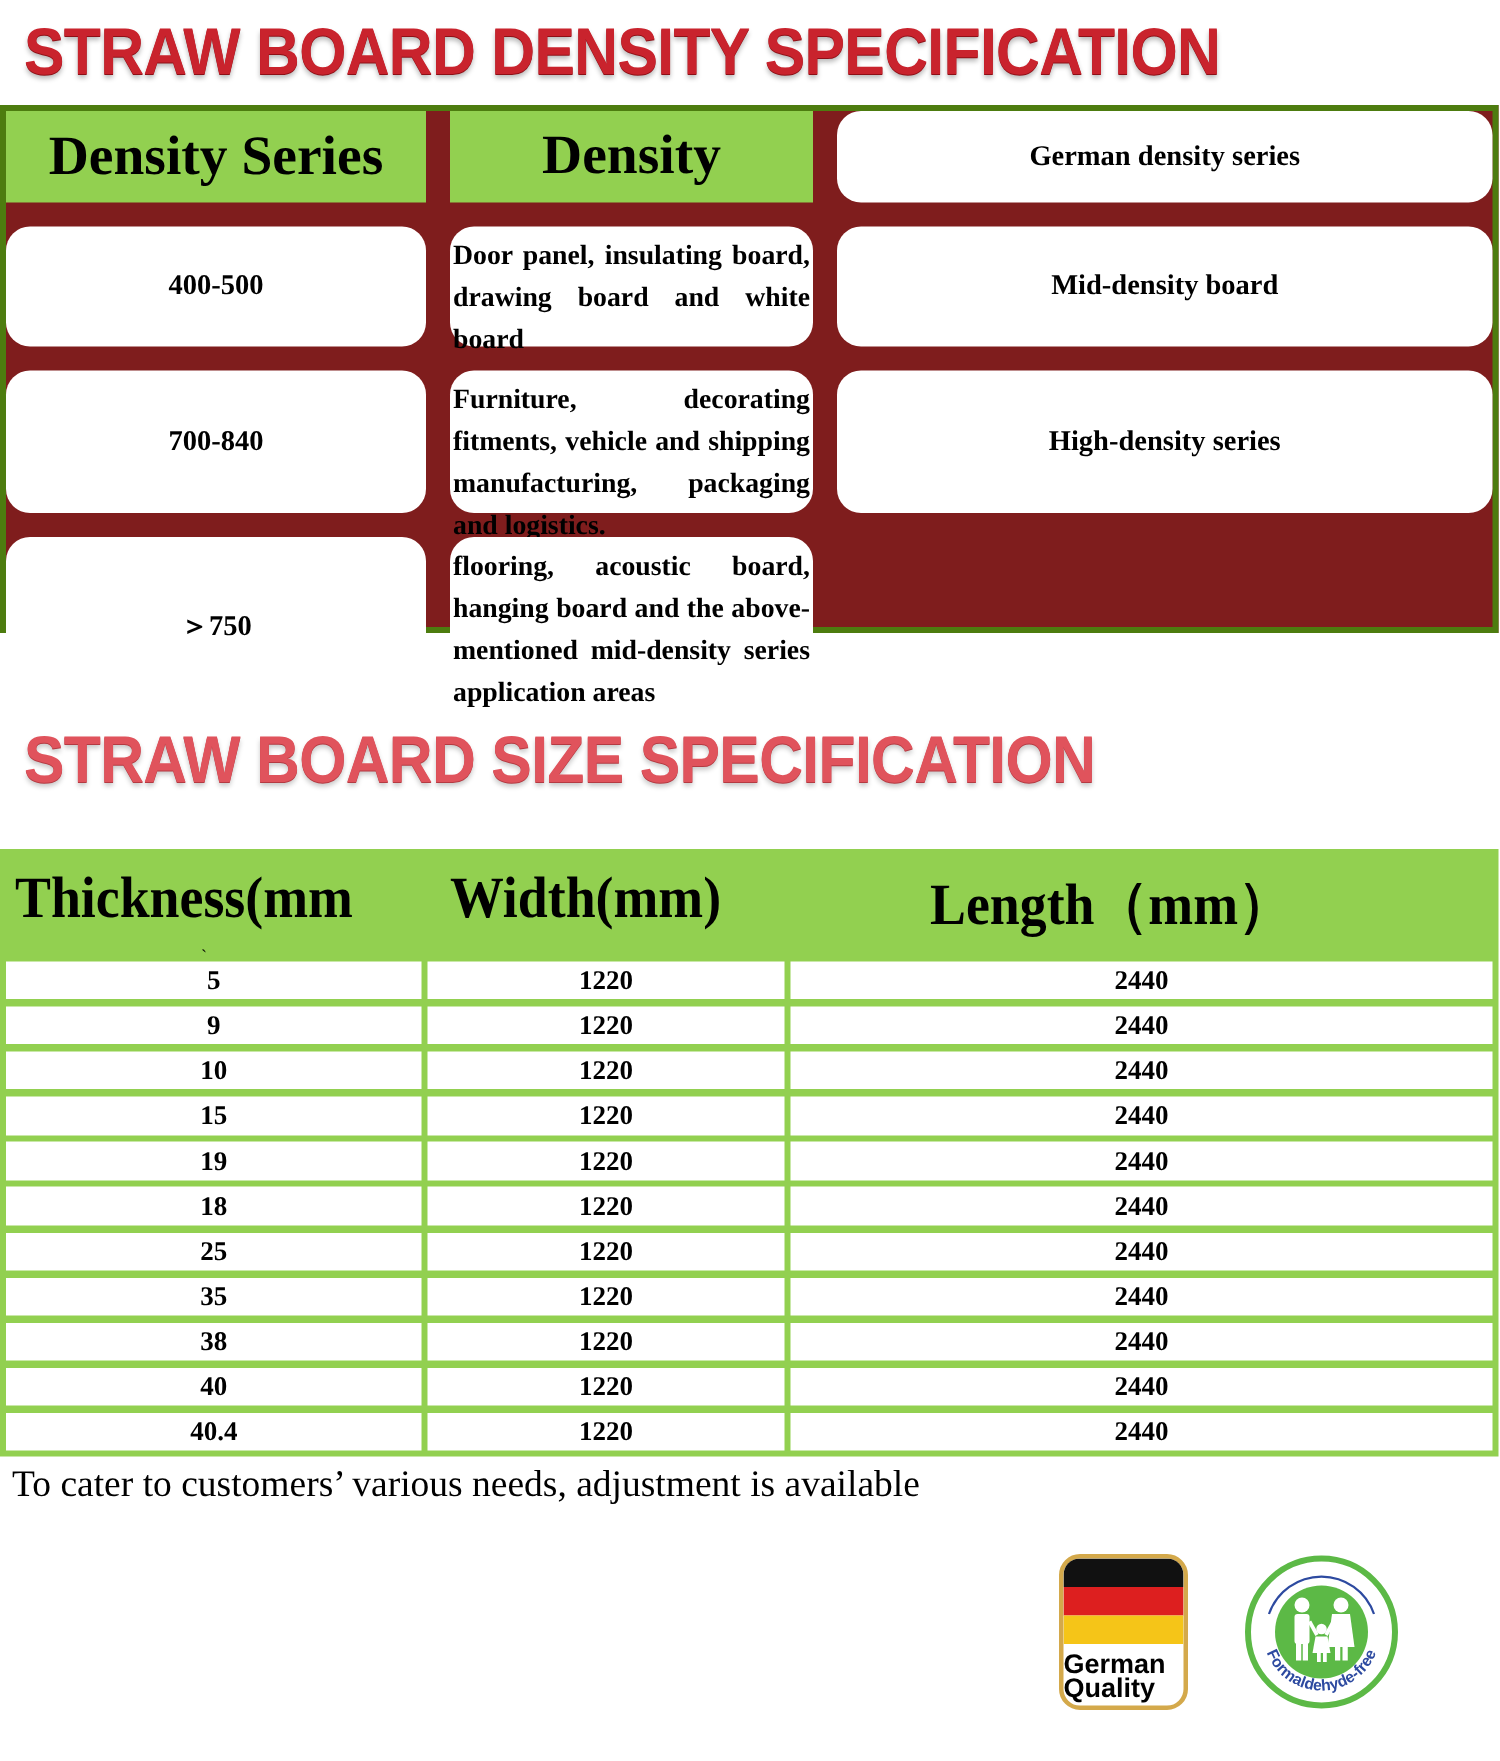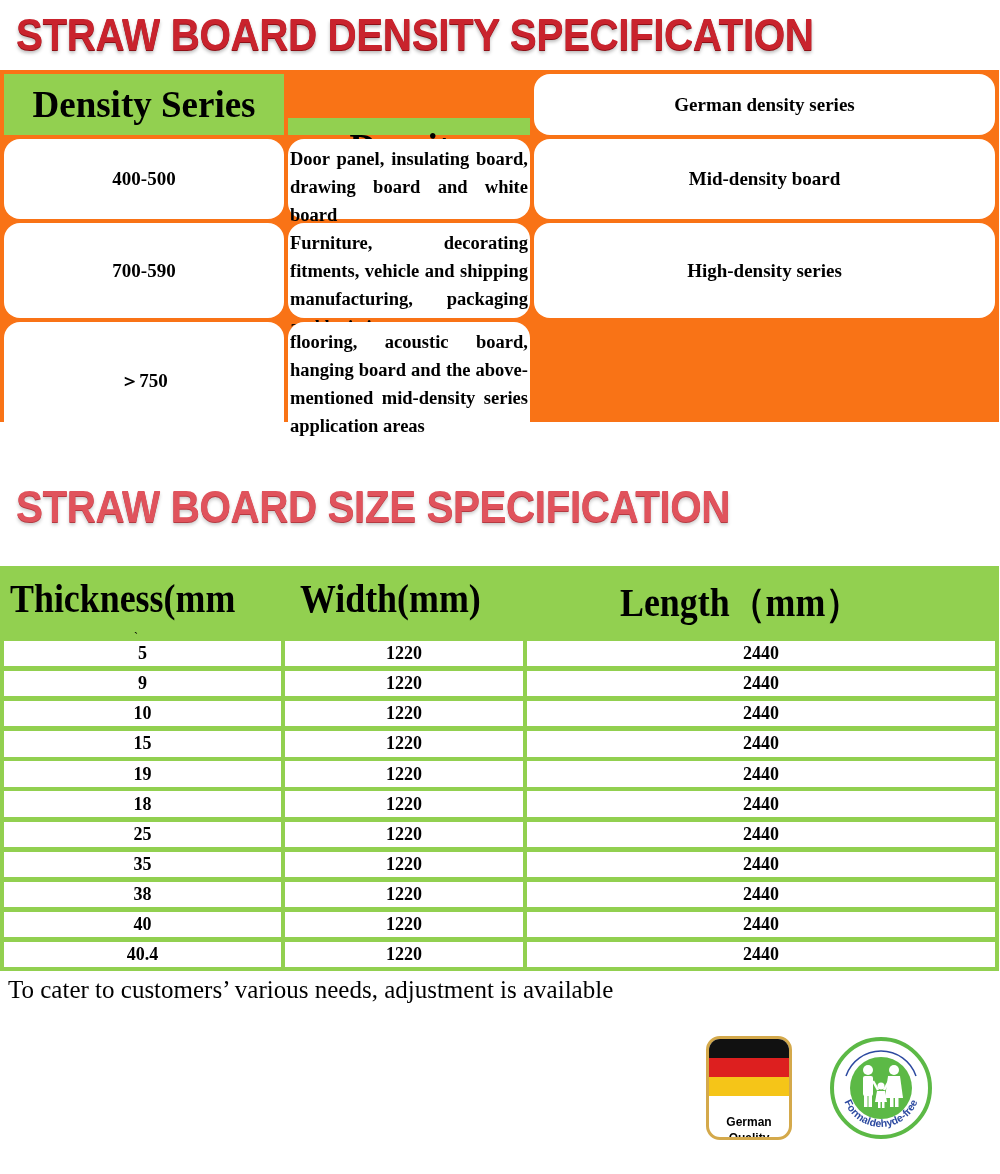--- a/index.html
+++ b/index.html
@@ -18,35 +18,35 @@
       white-space: nowrap;
     }
     .title-1 { top: 10px; color: #c9232d; text-shadow: 0 1px 0 #8e0f16, 0 3px 4px rgba(0,0,0,0.28); }
     .title-2 { top: 482px; color: #e0535c; text-shadow: 0 1px 0 #b53a42, 0 3px 4px rgba(0,0,0,0.22); }
 
     
     .density-table {
       position: absolute;
       left: 0; top: 70px;
       width: 999px; height: 352px;
-      border: 4px solid #f97316;
+      border: 4px solid #4d7c0f;
       display: grid;
       grid-template-columns: 280px 242px 1fr;
       grid-template-rows: 61px 80px 95px 1fr;
-      background: #f97316;
-      gap: 4px;
+      background: #7f1d1d;
+      gap: 16px;
     }
     .density-table .hcell {
       background: #92d050;
       font-weight: bold;
       font-size: 37px;
       display: flex; align-items: center; justify-content: center;
       white-space: nowrap;
     }
-    .density-table .hcell.density-h { align-items: flex-start; padding-top: 8px; margin-top: 44px; }
+    .density-table .hcell.density-h { align-items: flex-start; padding-top: 8px; }
     .density-table .cell {
       background: #fff;
       font-weight: bold;
       font-size: 19px;
       display: flex; align-items: center; justify-content: center;
       text-align: center;
       border-radius: 16px;
     }
     .density-table .cell.app {
       justify-content: flex-start;
@@ -105,42 +105,42 @@
       border: 3px solid #d4a94b;
       overflow: hidden;
       background: #fff;
     }
     .flag-stripe { height: 19px; }
     .flag-black { background: #111; }
     .flag-red { background: #dd1f1f; }
     .flag-gold { background: #f5c518; }
     .badge-german .label {
       font-family: "Liberation Sans", sans-serif; font-weight: bold;
-      font-size: 12px; line-height: 16px; text-align: center; padding-top: 18px;
+      font-size: 18px; line-height: 16px; padding-top: 5px;
     }
     .badge-formal {
       position: absolute; left: 820px; top: 1036px;
       width: 122px; height: 104px;
     }
   </style>
 </head>
 <body>
 
 <div class="title title-1">STRAW BOARD DENSITY SPECIFICATION</div>
 
 <div class="density-table">
   <div class="hcell">Density Series</div>
   <div class="hcell density-h">Density</div>
 
   <div class="cell">German density series</div>
   <div class="cell">400-500</div>
   <div class="cell app">Door panel, insulating board, drawing board and white board</div>
 
   <div class="cell">Mid-density board</div>
-  <div class="cell">700-590</div>
+  <div class="cell">700-840</div>
   <div class="cell app">Furniture, decorating fitments, vehicle and shipping manufacturing, packaging and logistics.</div>
 
   <div class="cell">High-density series</div>
   <div class="cell">＞750</div>
   <div class="cell app">flooring, acoustic board, hanging board and the above-mentioned mid-density series application areas</div>
 </div>
 
 <div class="title title-2">STRAW BOARD SIZE SPECIFICATION</div>
 
 <div class="size-table">

